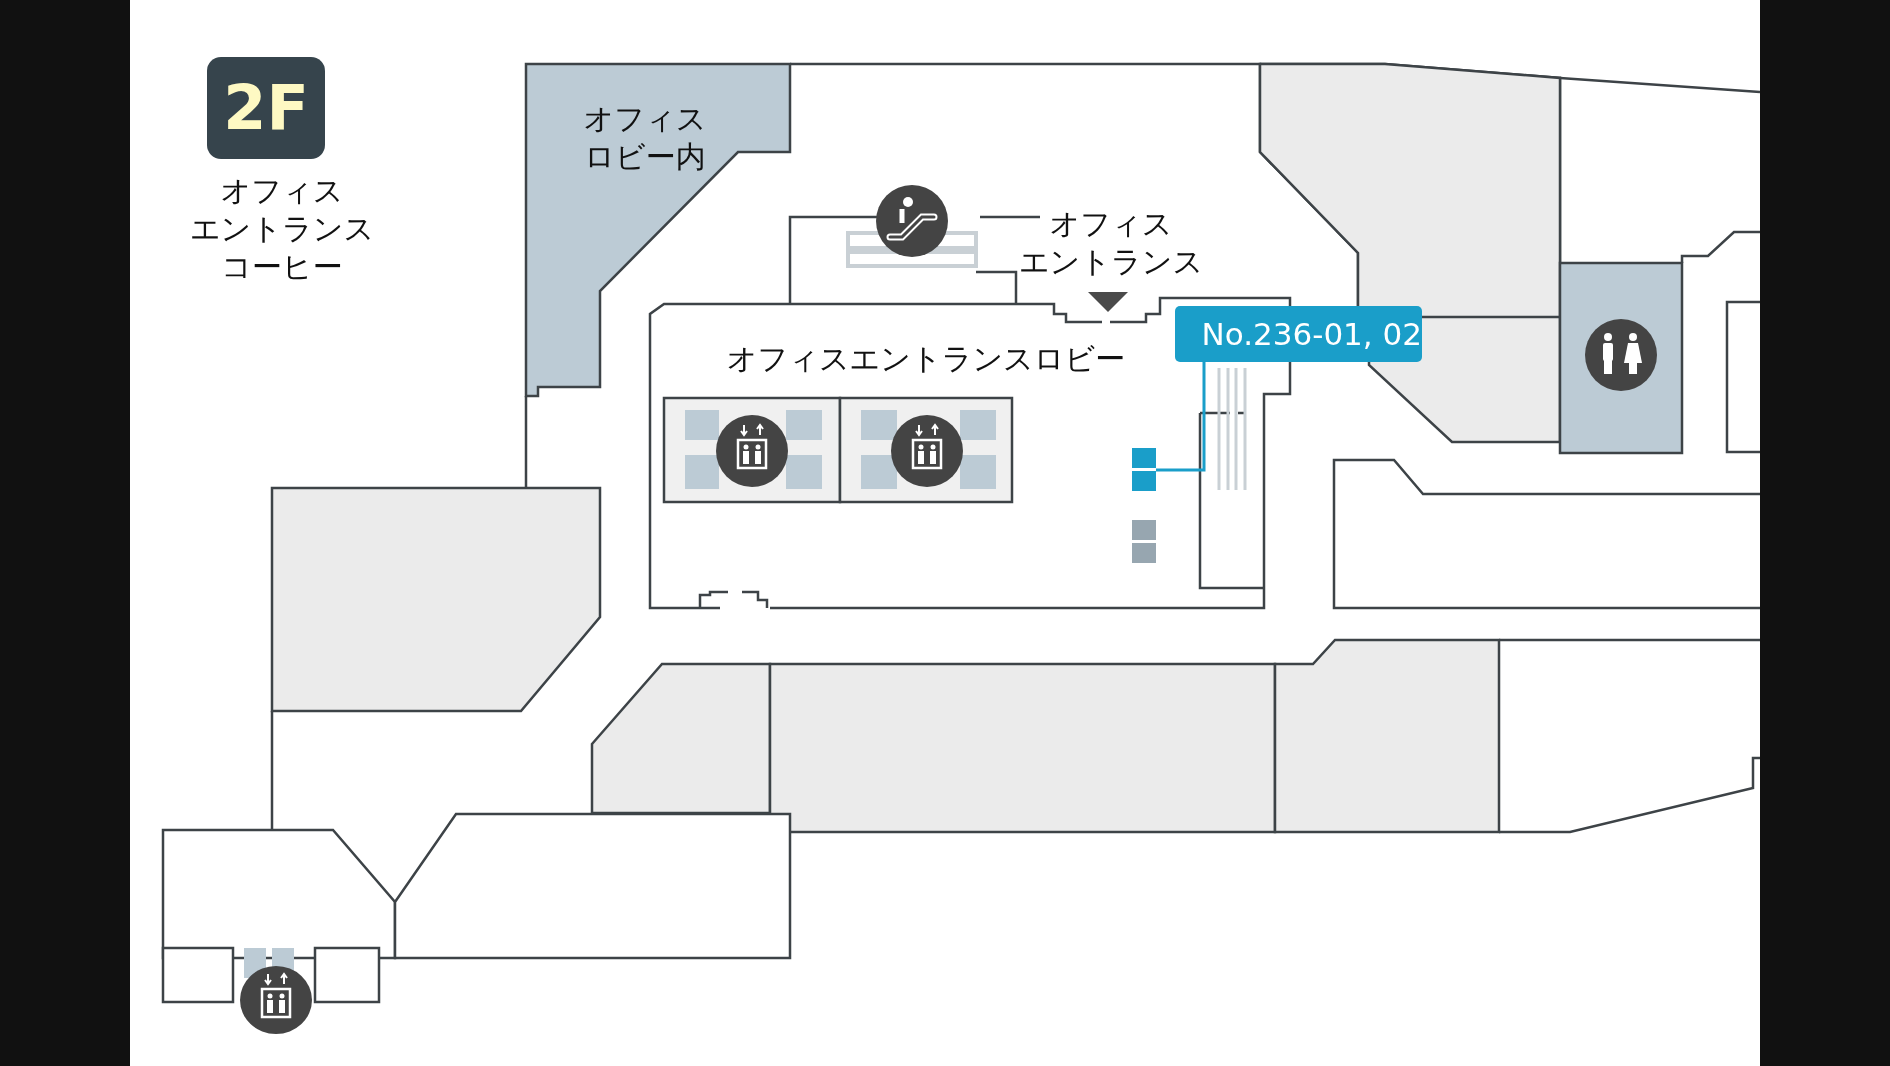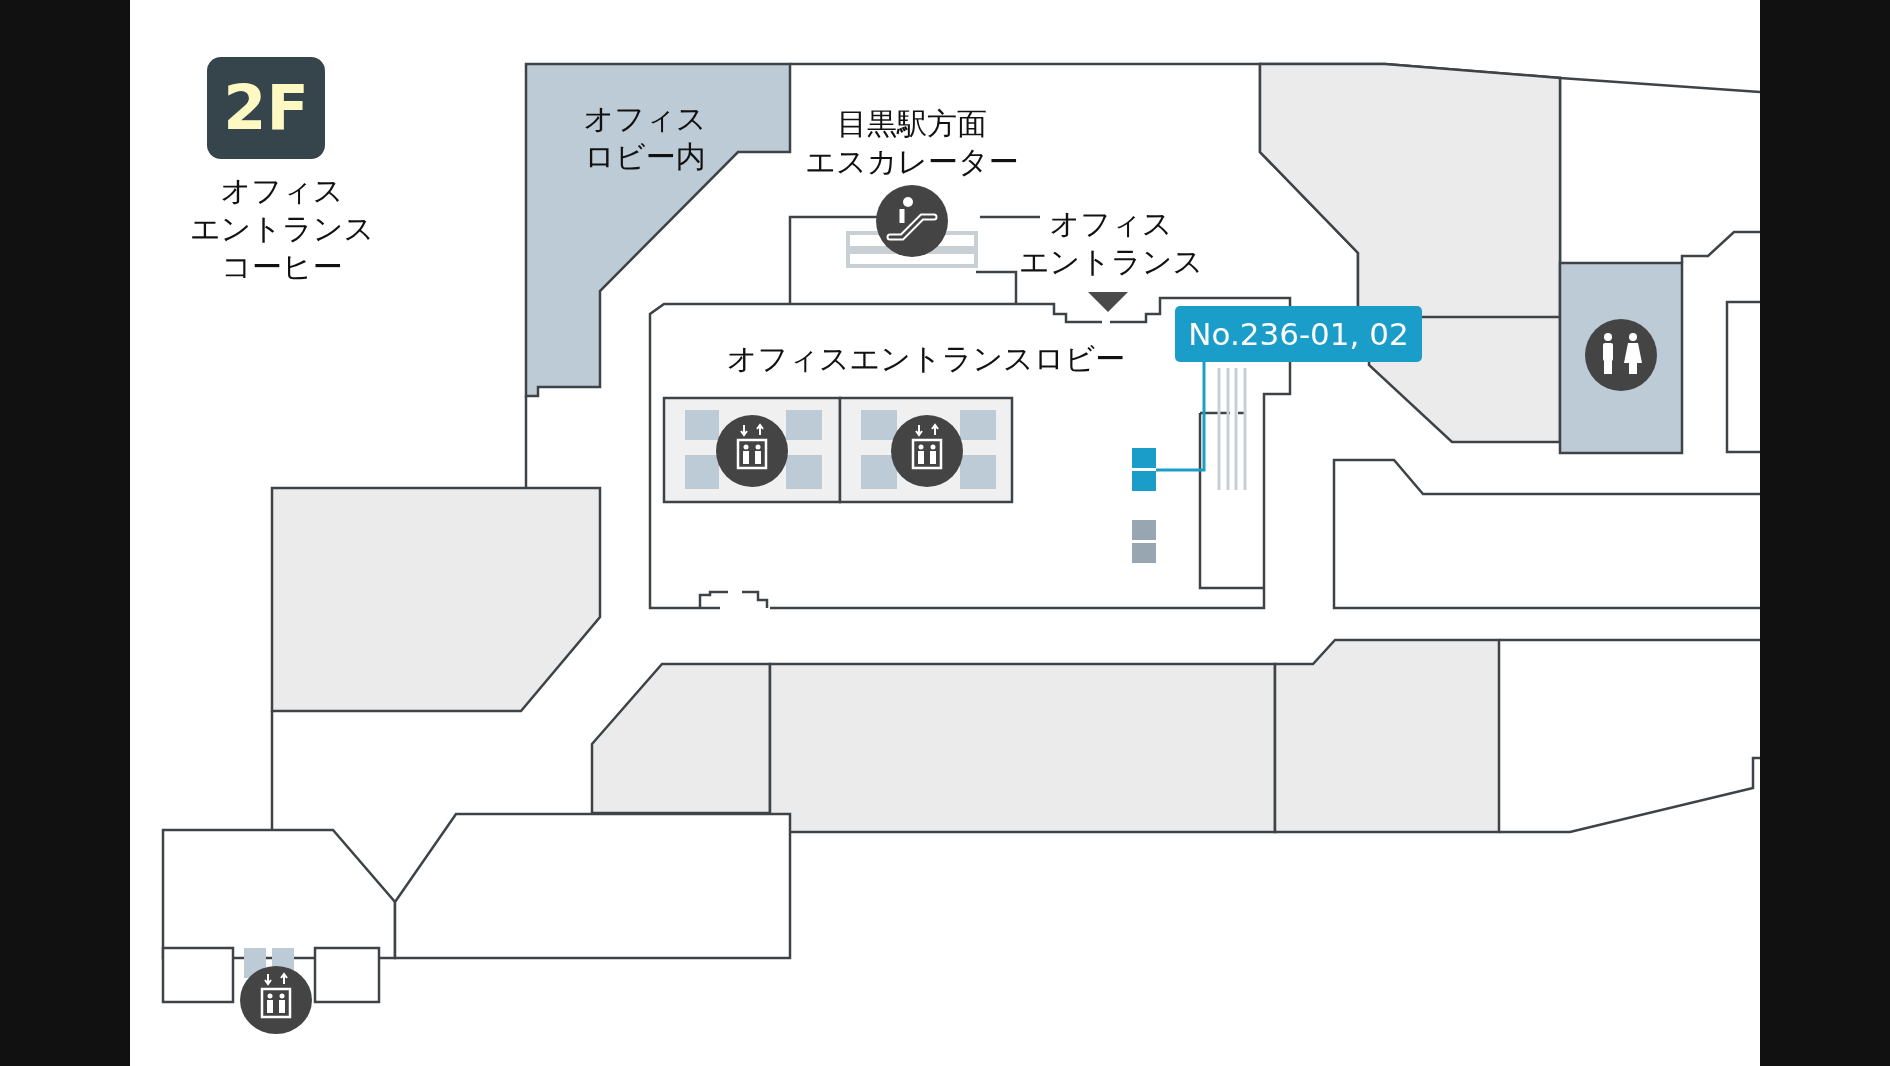--- a/index.html
+++ b/index.html
@@ -4,21 +4,21 @@
 <style>
   html, body { margin: 0; padding: 0; background: #111111; }
   body { width: 1890px; height: 1066px; position: relative; overflow: hidden;
          font-family: "DejaVu Sans", "Liberation Sans", sans-serif; }
   #canvas { position: absolute; left: 130px; top: 0; width: 1630px; height: 1066px; background: #ffffff; overflow: hidden; }
   svg#map { position: absolute; left: 0; top: 0; }
   .label { position: absolute; color: #111; font-size: 30px; line-height: 38px; text-align: center; white-space: nowrap; }
   .floor-badge { position: absolute; left: 77px; top: 57px; width: 118px; height: 102px; background: #36444c;
                  border-radius: 14px; color: #fef9c3; font-size: 62px; line-height: 102px; text-align: center; font-weight: bold; }
   .tag { position: absolute; left: 1045px; top: 306px; width: 247px; height: 56px; background: #1a9ec9;
-         border-radius: 5px; color: #ffffff; font-size: 31px; line-height: 56px; text-align: center; }
+         border-radius: 5px; color: #ffffff; font-size: 31px; line-height: 56px; text-align: right; }
 </style>
 </head>
 <body>
 
 <div id="canvas">
   <svg id="map" width="1630" height="1066" viewBox="0 0 1630 1066">
     <g fill="none" stroke="#3d4347" stroke-width="2.5" stroke-linejoin="miter">
 
       <polygon points="396,64 660,64 660,152 608,152 470,291 470,387 408,387 408,396 396,396" fill="#bccbd5"></polygon>
 
@@ -158,24 +158,20 @@
     <div>オフィス</div>
     <div>エントランス</div>
     <div>コーヒー</div>
   </div>
 
   <div class="label" style="left:425px; top:100px; width:180px;">
     <div>オフィス</div>
     <div>ロビー内</div>
   </div>
 
-  <div class="label" style="left:652px; top:105px; width:260px;">
-    <div>目黒駅方面</div>
-    <div>エスカレーター</div>
-  </div>
 
   <div class="label" style="left:886px; top:205px; width:190px;">
     <div>オフィス</div>
     <div>エントランス</div>
   </div>
 
   <div class="label" style="left:596px; top:340px; width:400px;">オフィスエントランスロビー</div>
 
   <div class="tag">No.236-01, 02</div>
 </div>

